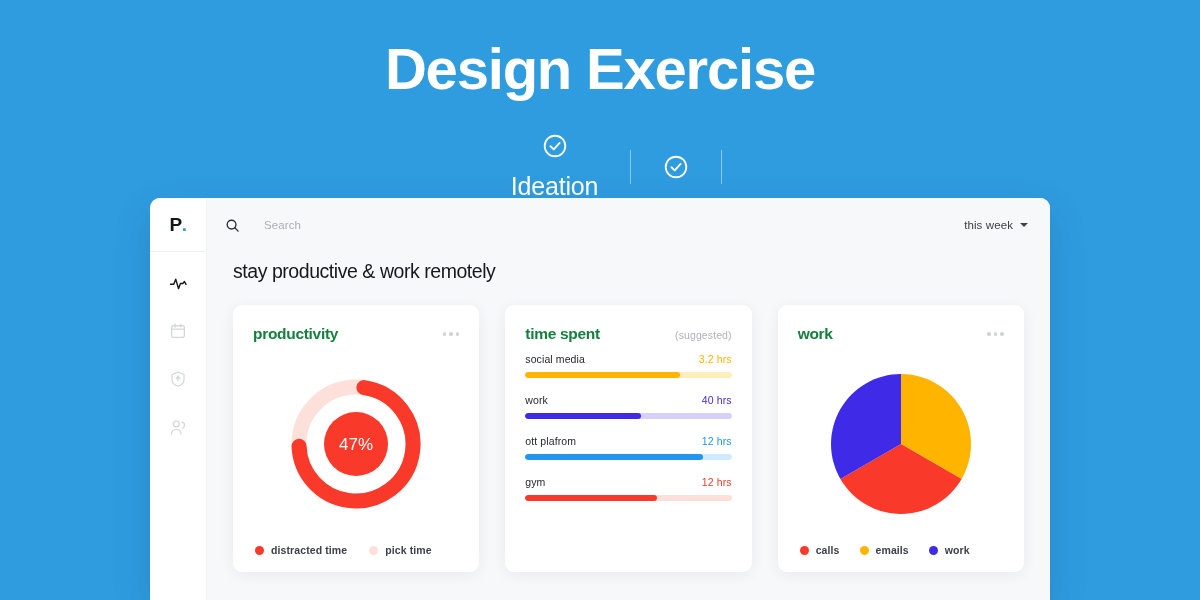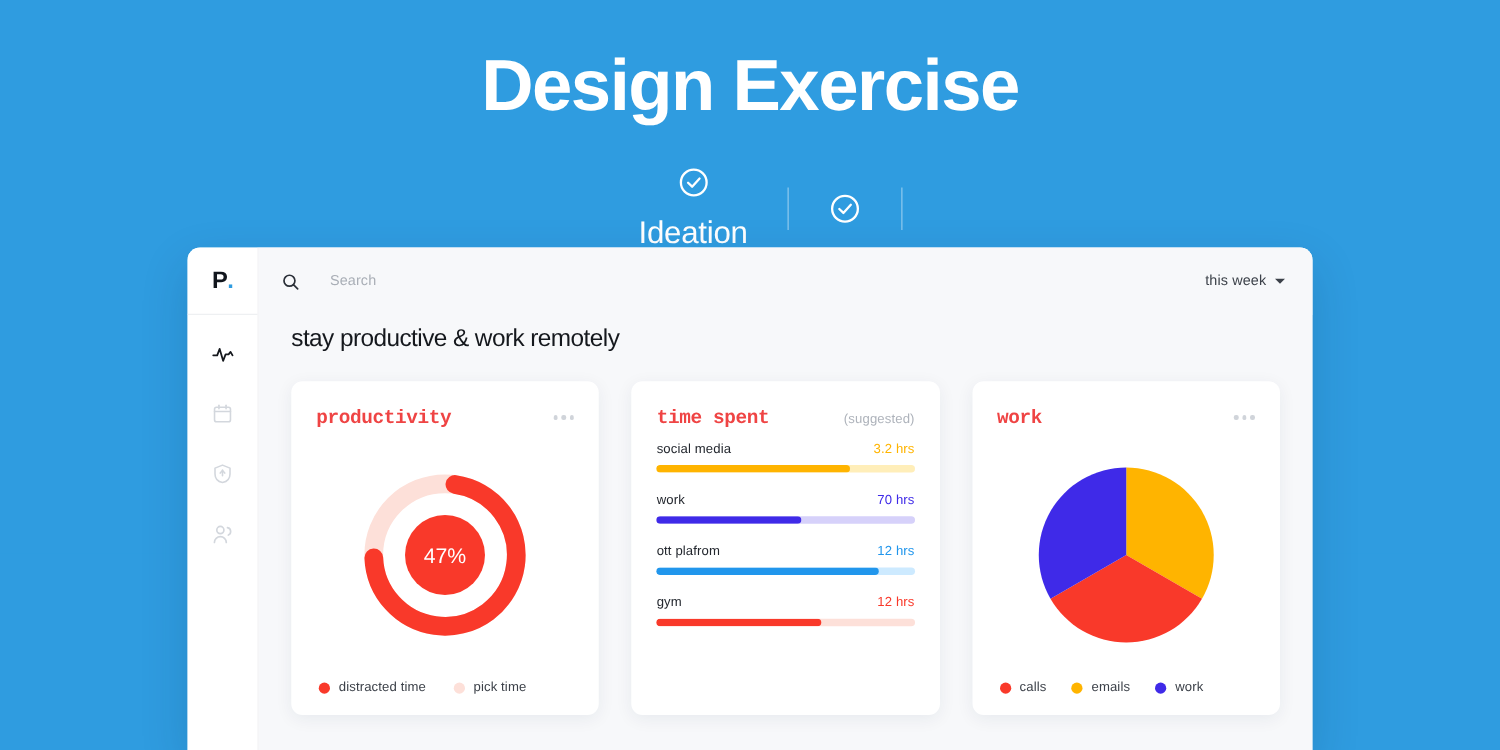--- a/index.html
+++ b/index.html
@@ -171,33 +171,34 @@
     border-radius: 9px;
     box-shadow: 0 3px 14px rgba(22,40,70,0.065);
     padding: 20px 20px 0 20px;
     display: flex;
     flex-direction: column;
     min-width: 0;
     height: 267px;
   }
 
   .card-head { display: flex; align-items: flex-start; justify-content: space-between; }
-  .card-title { font-size: 15.5px; font-weight: 700; color: #ef4444; letter-spacing: -0.3px; font-family: Liberation Mono, monospace; }
+  .card-title { font-size: 15.5px; font-weight: 700; color: #15803d; letter-spacing: -0.3px; }
   .card-sub { font-size: 10.5px; color: #aeb3bb; letter-spacing: 0.1px; padding-top: 4px; }
 
   .dots { display: flex; gap: 3px; padding-top: 7px; }
   .dots i { width: 3.5px; height: 3.5px; border-radius: 50%; background: #d0d4da; display: block; }
 
   .card-body { flex: 1; display: flex; align-items: center; justify-content: center; min-height: 0; }
 
   .legend {
     display: flex; align-items: center;
     gap: 22px;
     padding: 0 0 16px 2px;
     flex: none;
+    font-weight: bold;
   }
   .legend-item { display: flex; align-items: center; gap: 7px; font-size: 10.5px; color: #3c4149; letter-spacing: 0.1px; }
   .legend-swatch { width: 9px; height: 9px; border-radius: 50%; display: block; flex: none; }
 
   
   .bars { width: 100%; padding-top: 10px; display: flex; flex-direction: column; gap: 16px; }
   .bar-row { display: flex; flex-direction: column; gap: 7px; }
   .bar-labels { display: flex; justify-content: space-between; align-items: baseline; }
   .bar-name { font-size: 10.5px; color: #23272e; letter-spacing: 0.1px; }
   .bar-value { font-size: 10.5px; font-weight: 400; letter-spacing: 0.1px; }
@@ -339,21 +340,21 @@
                 <span class="bar-value" style="color:#ffb400">3.2 hrs</span>
               </div>
               <div class="bar-track" style="background:#ffeeb9">
                 <div class="bar-fill" style="background:#ffb400;width:75%"></div>
               </div>
             </div>
 
             <div class="bar-row">
               <div class="bar-labels">
                 <span class="bar-name">work</span>
-                <span class="bar-value" style="color:#3f2ae8">70 hrs</span>
+                <span class="bar-value" style="color:#3f2ae8">40 hrs</span>
               </div>
               <div class="bar-track" style="background:#d6d1fa">
                 <div class="bar-fill" style="background:#3f2ae8;width:56%"></div>
               </div>
             </div>
 
             <div class="bar-row">
               <div class="bar-labels">
                 <span class="bar-name">ott plafrom</span>
                 <span class="bar-value" style="color:#2196ec">12 hrs</span>

